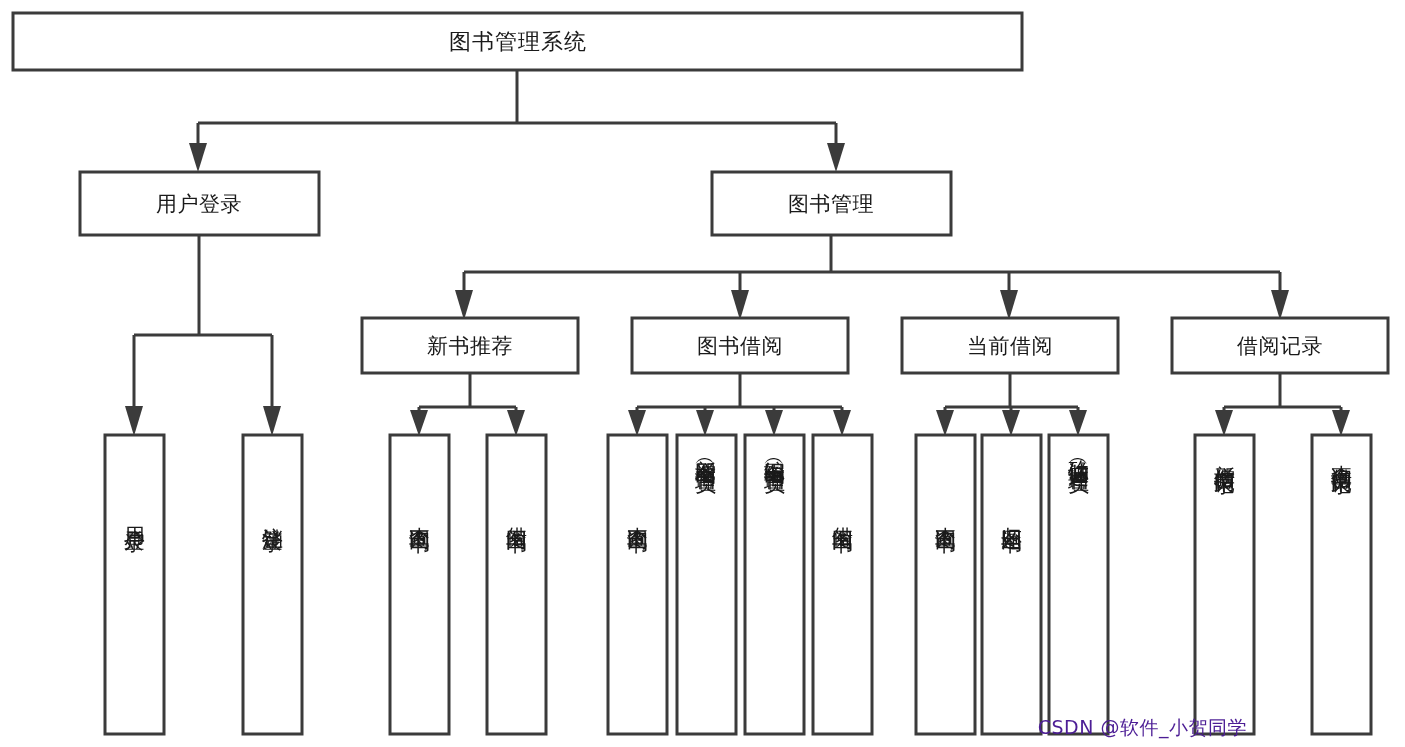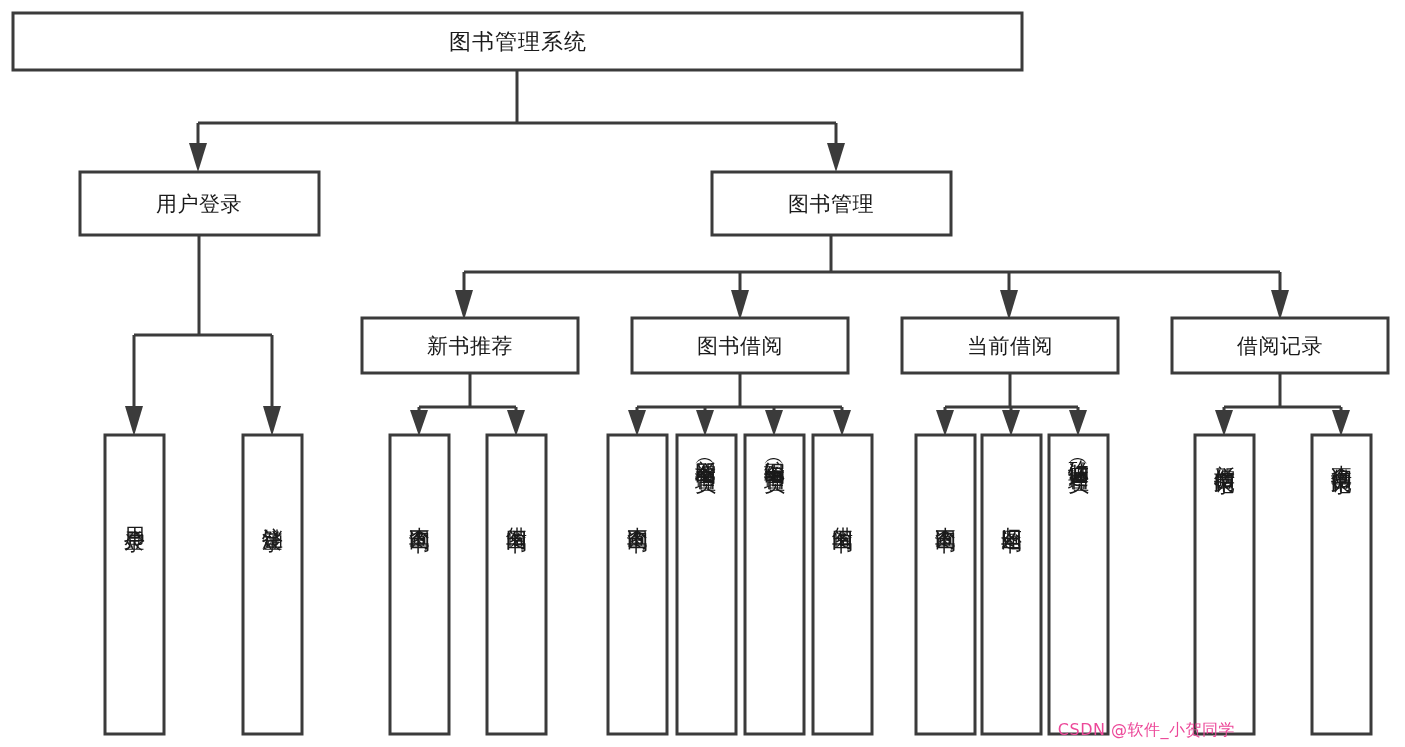--- a/index.html
+++ b/index.html
@@ -64,25 +64,25 @@
     writing-mode: vertical-rl;
     text-orientation: upright;
     letter-spacing: 2px;
     white-space: nowrap;
     line-height: 1;
     transform: translateX(-50%);
     pointer-events: none;
   }
   .watermark {
     position: absolute;
-    right: 28px;
+    right: 16px;
     bottom: 6px;
     font-family: "DejaVu Sans", "Liberation Sans", sans-serif;
-    font-size: 16px;
-    color: #ec4899;
+    font-size: 19px;
+    color: #4c1d95;
     white-space: nowrap;
     letter-spacing: 0.5px;
   }
 </style>
 </head>
 <body>
 
 <div id="diagram-root">
 
   <svg class="diagram-canvas" viewBox="0 0 1405 747">

